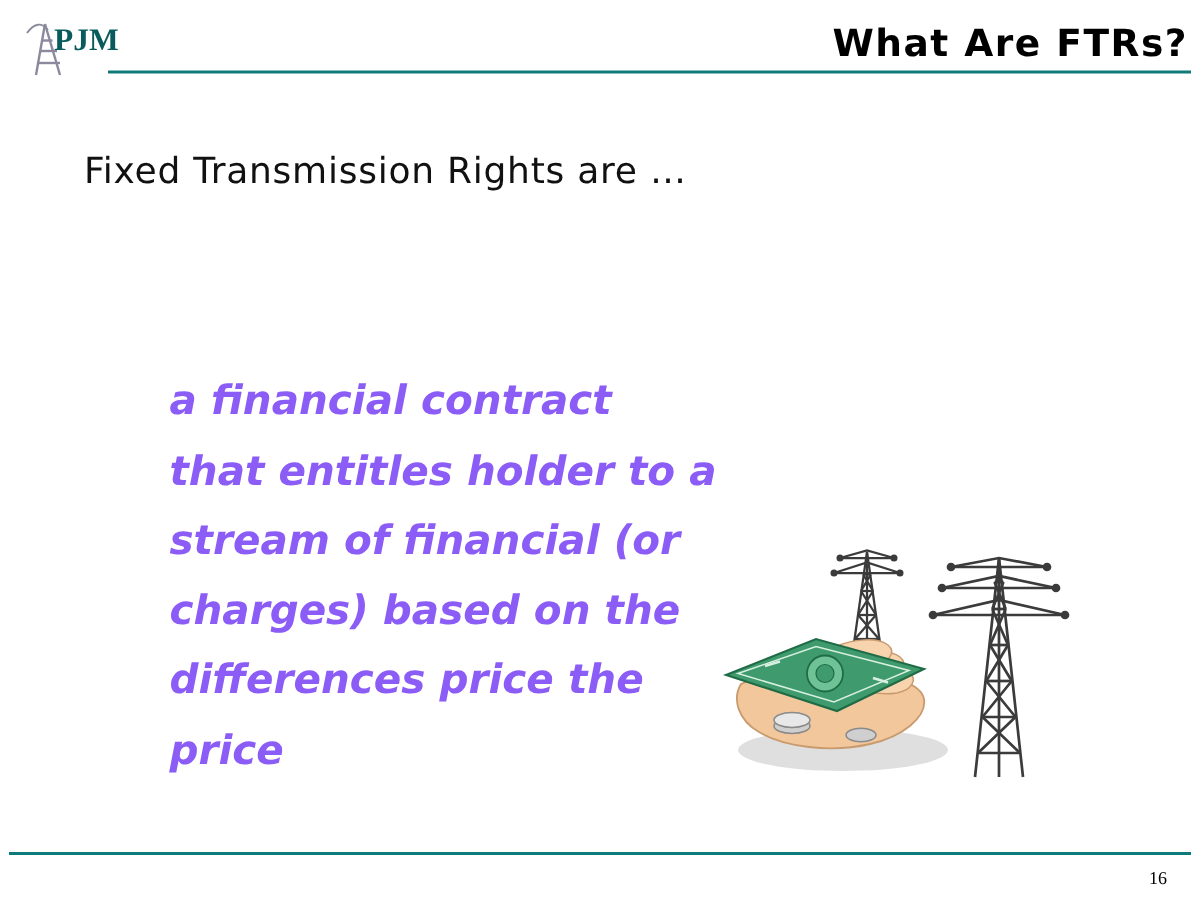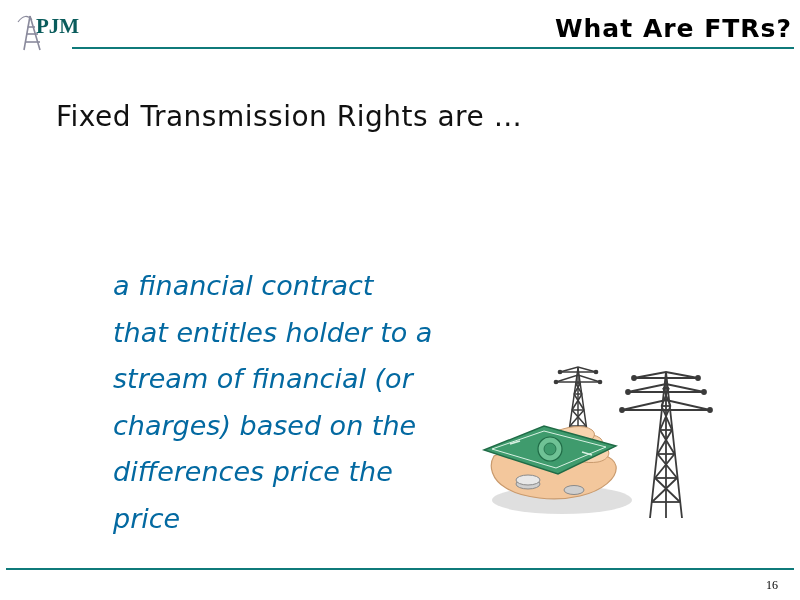--- a/index.html
+++ b/index.html
@@ -59,37 +59,37 @@
     height: 2px;
     background: #0f7a7a;
   }
 
   
   .subtitle {
     position: absolute;
     left: 56px;
     top: 100px;
     font-family: "DejaVu Sans", sans-serif;
-    font-size: 28px;
+    font-size: 24px;
     color: #111111;
     letter-spacing: 0.5px;
     white-space: nowrap;
   }
 
   
   .body-text {
     position: absolute;
     left: 113px;
-    top: 263px;
+    top: 245px;
     width: 430px;
     font-family: "DejaVu Sans", sans-serif;
     font-size: 27px;
     font-style: italic;
-    font-weight: normal;
-    color: #0369a1;
+    font-weight: bold;
+    color: #8b5cf6;
     line-height: 46.5px;
   }
   .body-text div {
     white-space: nowrap;
   }
 
   
   .footer-rule {
     position: absolute;
     left: 6px;

